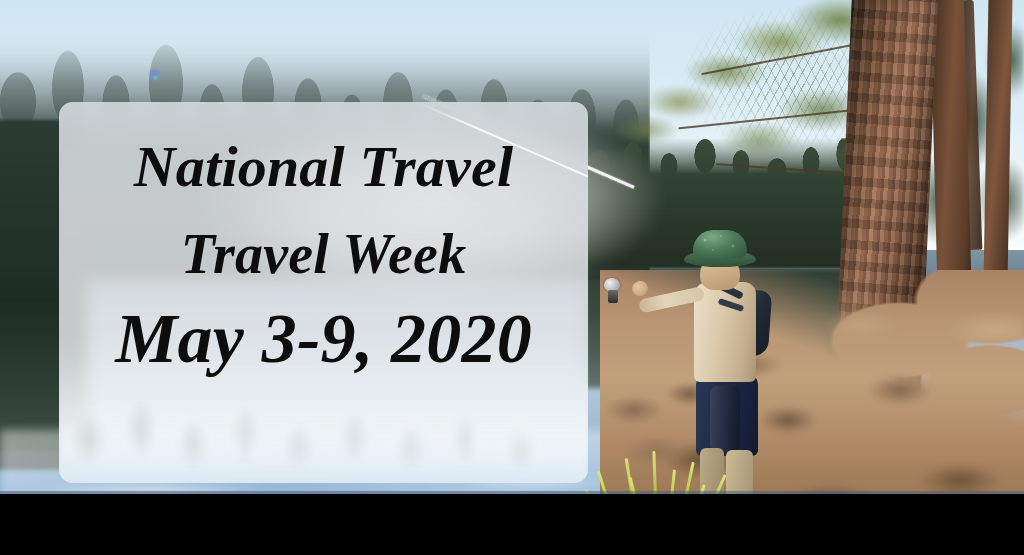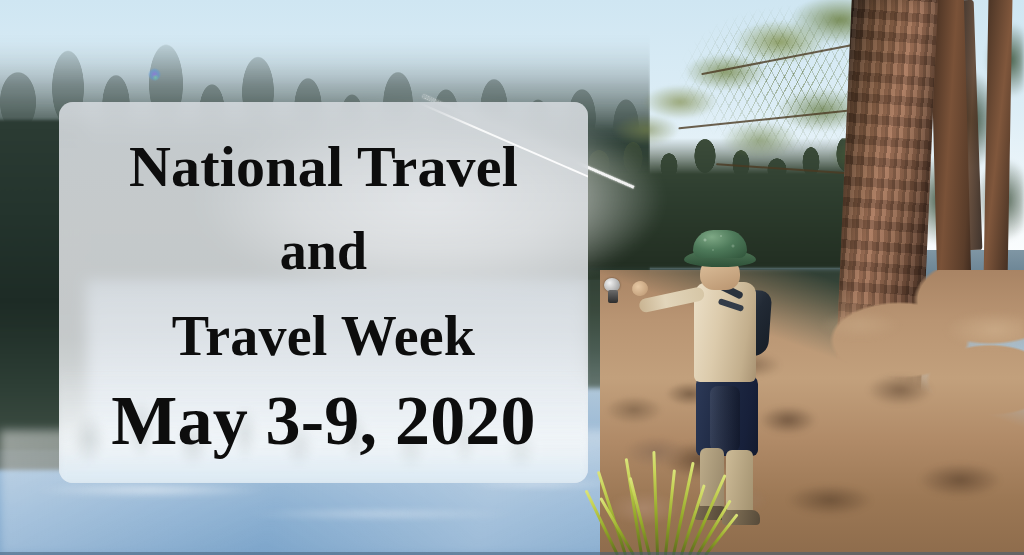--- a/index.html
+++ b/index.html
@@ -5,23 +5,24 @@
 <style>
   * { margin:0; padding:0; box-sizing:border-box; }
   html,body { background:#000; }
   body {
     font-family:"Liberation Serif", serif;
     display:flex; align-items:flex-start; justify-content:flex-start;
   }
 
   #poster {
     position:relative;
-    width:1024px; height:555px;
+    width:1024px; height:494px;
     overflow:hidden;
     background:#bcd4e4;
+    font-style:italic;
   }
 
   
   .layer { position:absolute; }
 
   
   #sky {
     left:0; top:0; width:1024px; height:300px;
     background:
       radial-gradient(ellipse 520px 200px at 430px 250px, #ffffff 0%, rgba(255,255,255,0.85) 30%, rgba(255,255,255,0) 70%),
@@ -567,18 +568,17 @@
   <div class="layer" id="flare2"></div>
 
   <div class="layer" id="bottom-edge"></div>
 
   <div id="text-card">
     <div id="card-ghost"></div>
     <div id="card-ghost-trees"></div>
     <div id="card-rod-ghost"></div>
 
     <div class="line" id="line-1">National Travel</div>
-    <div class="line" id="line-2">and</div>
     <div class="line" id="line-3">Travel Week</div>
     <div class="line" id="line-4">May 3-9, 2020</div>
   </div>
 
 </div>
 
 </body></html>

